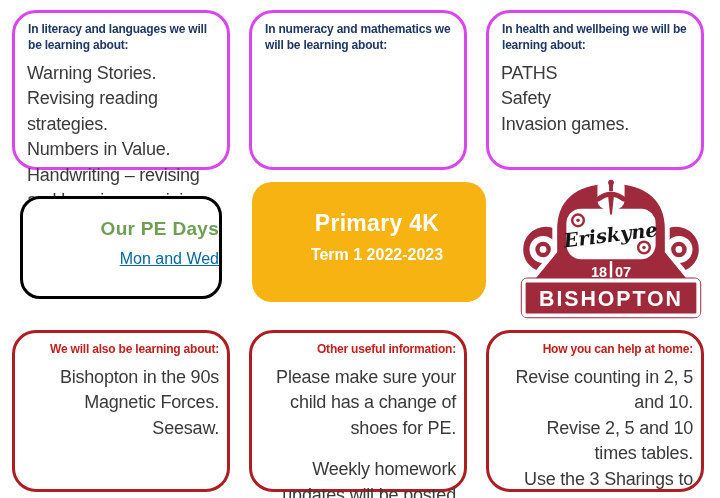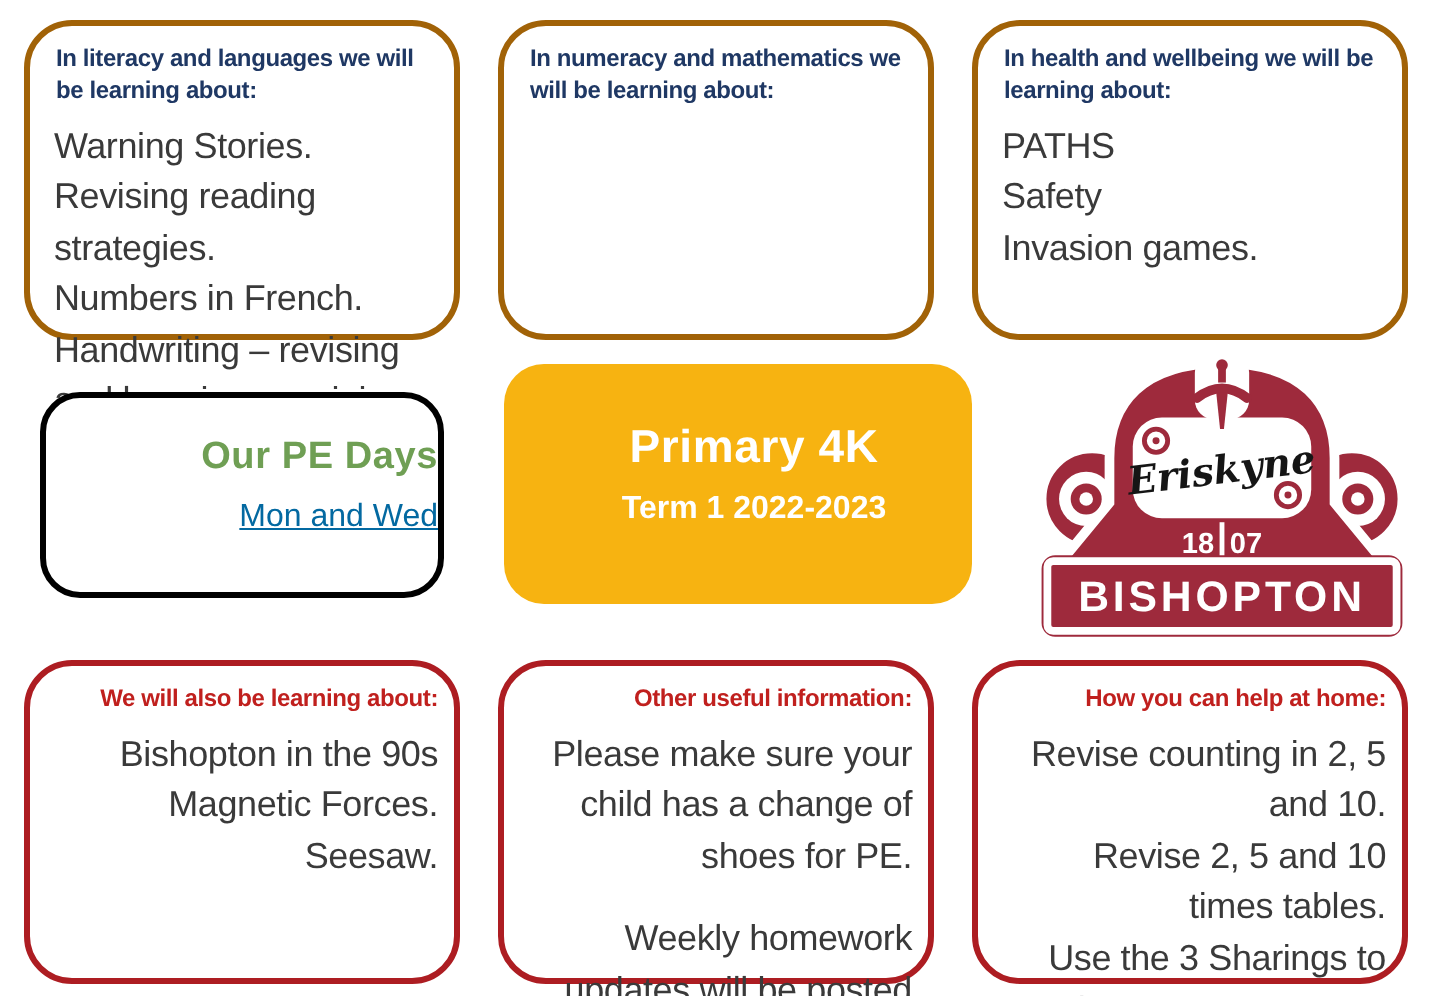--- a/index.html
+++ b/index.html
@@ -1,21 +1,21 @@
 <!DOCTYPE html>
 <html><head>
 <meta charset="utf-8">
 <style>
   html,body{margin:0;padding:0;background:#ffffff;}
   .sheet{position:relative;width:720px;height:498px;background:#ffffff;
          font-family:"Liberation Sans",sans-serif;overflow:hidden;}
 
   .box{position:absolute;width:218px;height:160px;background:#fff;
        border-radius:24px;box-sizing:border-box;}
-  .navy{border:3px solid #a16207;}
+  .navy{border:3px solid #d946ef;}
   .red{border:3px solid #ad1d22;text-align:right;}
   .c1{left:12px}.c2{left:249px}.c3{left:486px}
   .r1{top:10px}.r3{top:330px;height:162px}
 
   .box h3{margin:9px 8px 0 13px;font-size:12px;font-weight:bold;
           letter-spacing:-0.2px;line-height:1.32;}
   .navy h3{color:#1f3864;}
   .red h3{color:#c0201e;}
   .box .body{margin:7px 8px 0 12px;font-size:18px;color:#3a3a3a;
              line-height:1.42;letter-spacing:-0.2px;}
@@ -39,21 +39,21 @@
 </head>
 <body>
 
 <div class="sheet">
 
   <section class="box navy r1 c1">
     <h3>In literacy and languages we will be learning about:</h3>
     <div class="body">
       <div>Warning Stories.</div>
       <div>Revising reading strategies.</div>
-      <div>Numbers in French.</div>
+      <div>Numbers in Value.</div>
       <div>Handwriting – revising and learning new joins.</div>
     </div>
   </section>
 
   <section class="box navy r1 c2">
     <h3>In numeracy and mathematics we will be learning about:</h3>
   </section>
 
   <section class="box navy r1 c3">
     <h3>In health and wellbeing we will be learning about:</h3>

